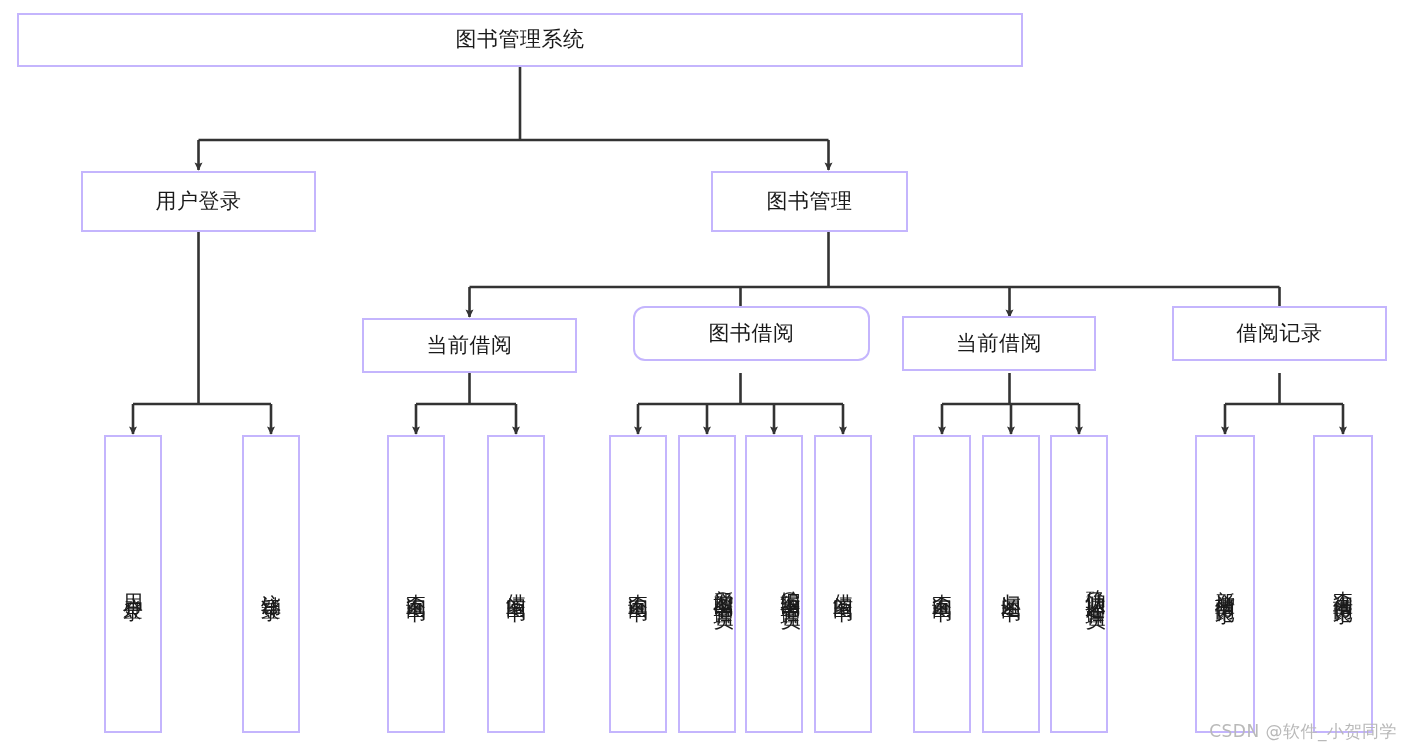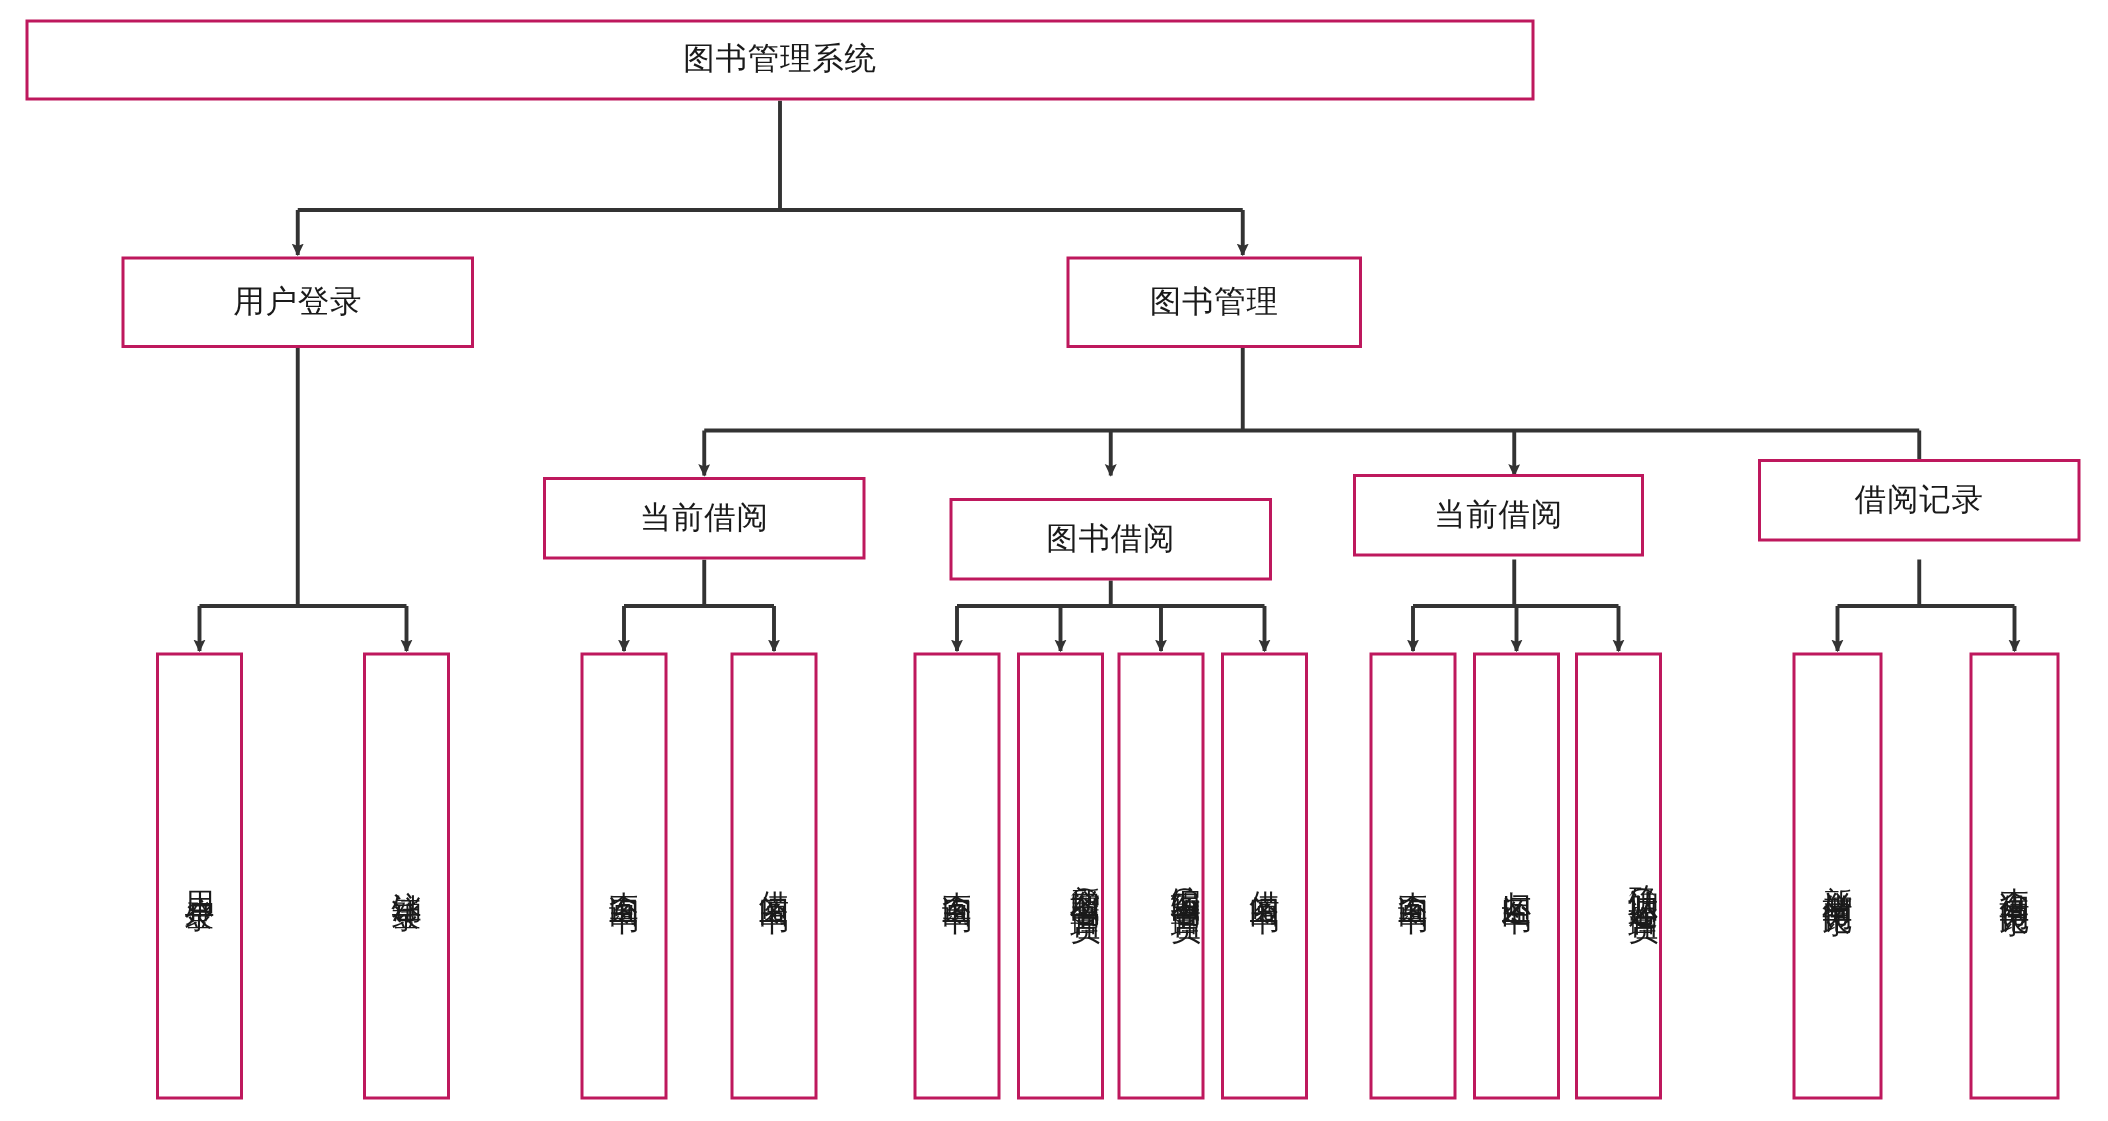--- a/index.html
+++ b/index.html
@@ -22,21 +22,21 @@
   svg.diagram-canvas {
     position: absolute;
     top: 0;
     left: 0;
     width: 1405px;
     height: 747px;
   }
   .node-box {
     position: absolute;
     box-sizing: border-box;
-    border: 2px solid #be185d;
+    border: 2px solid #c4b5fd;
     background: #ffffff;
     display: flex;
     align-items: center;
     justify-content: center;
     color: #1a1a1a;
   }
   .node-box.horizontal {
     font-size: 21px;
     line-height: 1.2;
     letter-spacing: 0.5px;
@@ -125,21 +125,21 @@
       </div>
       <div class="node-box horizontal" style="left: 81px; top: 171px; width: 235px; height: 61px;">
         <span class="node-label">用户登录</span>
       </div>
       <div class="node-box horizontal" style="left: 711px; top: 171px; width: 197px; height: 61px;">
         <span class="node-label">图书管理</span>
       </div>
       <div class="node-box horizontal" style="left: 362px; top: 318px; width: 215px; height: 55px;">
         <span class="node-label">当前借阅</span>
       </div>
-      <div class="node-box horizontal" style="left: 633px; top: 332px; width: 215px; height: 55px;">
+      <div class="node-box horizontal" style="left: 633px; top: 306px; width: 237px; height: 55px; border-radius: 12px;">
         <span class="node-label">图书借阅</span>
       </div>
       <div class="node-box horizontal" style="left: 902px; top: 316px; width: 194px; height: 55px; justify-content: center;">
         <span class="node-label">当前借阅</span>
       </div>
       <div class="node-box horizontal" style="left: 1172px; top: 306px; width: 215px; height: 55px;">
         <span class="node-label">借阅记录</span>
       </div>
       <div class="node-box vertical align-center" style="left: 104px; top: 435px; width: 58px; height: 298px;">
         <span class="node-label">用户登录</span>
@@ -175,13 +175,14 @@
         <span class="node-label">确认归还（管理员）</span>
       </div>
       <div class="node-box vertical align-center" style="left: 1195px; top: 435px; width: 60px; height: 298px;">
         <span class="node-label">新增借阅记录</span>
       </div>
       <div class="node-box vertical align-center" style="left: 1313px; top: 435px; width: 60px; height: 298px;">
         <span class="node-label">查询借阅记录</span>
       </div>
     </div>
 
+  <div class="watermark">CSDN @软件_小贺同学</div>
 </div>
 
 </body></html>

